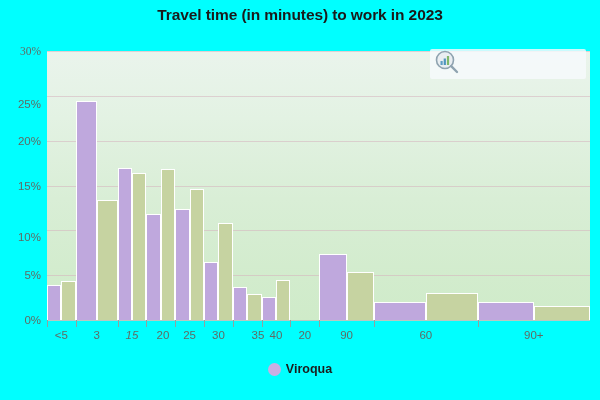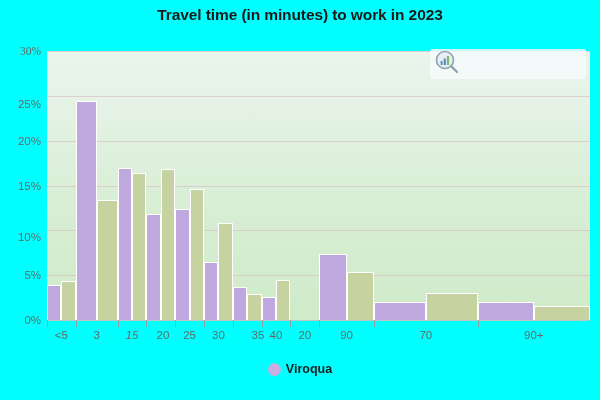--- a/index.html
+++ b/index.html
@@ -233,21 +233,21 @@
     <div class="x-tick-label" style="left: 171.398px;">30</div>
     <div class="x-tick-mark" style="left: 185.801px;"></div>
     <div class="x-tick-label" style="left: 211px;">35</div>
     <div class="x-tick-mark" style="left: 214.607px;"></div>
     <div class="x-tick-label" style="left: 229.011px;">40</div>
     <div class="x-tick-mark" style="left: 243.414px;"></div>
     <div class="x-tick-label" style="left: 257.817px;">20</div>
     <div class="x-tick-mark" style="left: 272.22px;"></div>
     <div class="x-tick-label" style="left: 299.586px;">90</div>
     <div class="x-tick-mark" style="left: 326.952px;"></div>
-    <div class="x-tick-label" style="left: 378.804px;">70</div>
+    <div class="x-tick-label" style="left: 378.804px;">60</div>
     <div class="x-tick-mark" style="left: 430.655px;"></div>
     <div class="x-tick-label" style="left: 486.828px;">90+</div>
   </div>
 
 <div id="watermark">
   <span>
     <svg width="26" height="26" viewBox="0 0 26 26">
       <circle cx="11" cy="11" r="8.5" fill="#e9eef2" stroke="#8fa3b0" stroke-width="1.6"></circle>
       <rect x="6.5" y="12" width="2.2" height="4" fill="#5e9ec4"></rect>
       <rect x="9.7" y="9.5" width="2.2" height="6.5" fill="#4e94bd"></rect>

